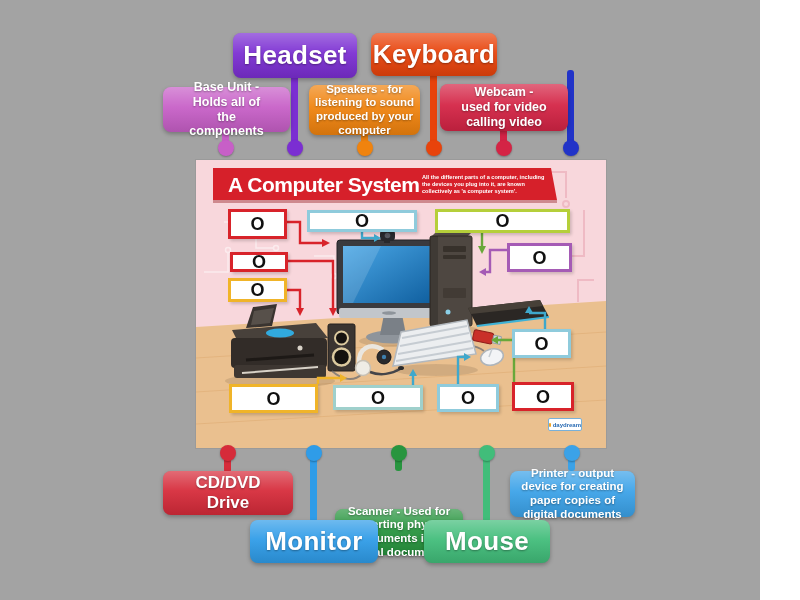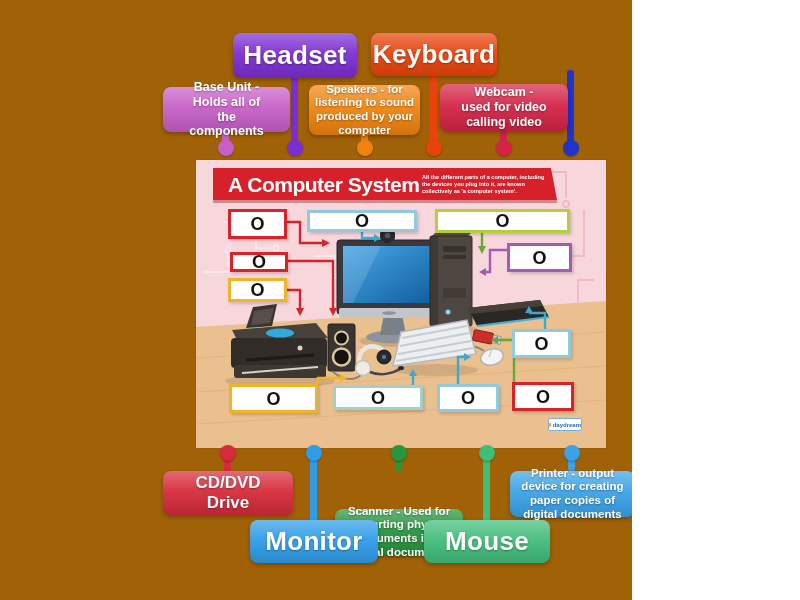--- a/index.html
+++ b/index.html
@@ -1,16 +1,16 @@
 <!DOCTYPE html>
 <html><head>
 <meta charset="utf-8">
 <style>
   html,body{margin:0;padding:0;background:#fff;}
-  .stage{position:relative;width:632px;height:600px;background:#a16207;overflow:hidden;
+  .stage{position:relative;width:760px;height:600px;background:#a3a3a3;overflow:hidden;
          font-family:"Liberation Sans",sans-serif;}
   
   .chip{position:absolute;display:flex;align-items:center;justify-content:center;text-align:center;
         color:#fff;font-weight:bold;border-radius:8px;box-sizing:border-box;
         box-shadow:0 2px 4px rgba(0,0,0,.28);z-index:3;cursor:pointer;}
   .chip::after{content:"";position:absolute;inset:0;border-radius:8px;pointer-events:none;
         background:linear-gradient(180deg,rgba(255,255,255,.30),rgba(255,255,255,.06) 45%,rgba(0,0,0,.12));}
   .chip span{position:relative;z-index:1;text-shadow:0 1px 2px rgba(0,0,0,.35);}
   .big{font-size:26px;letter-spacing:.3px;}
   .med{font-size:17px;line-height:1.2;padding:8px 28px;}

